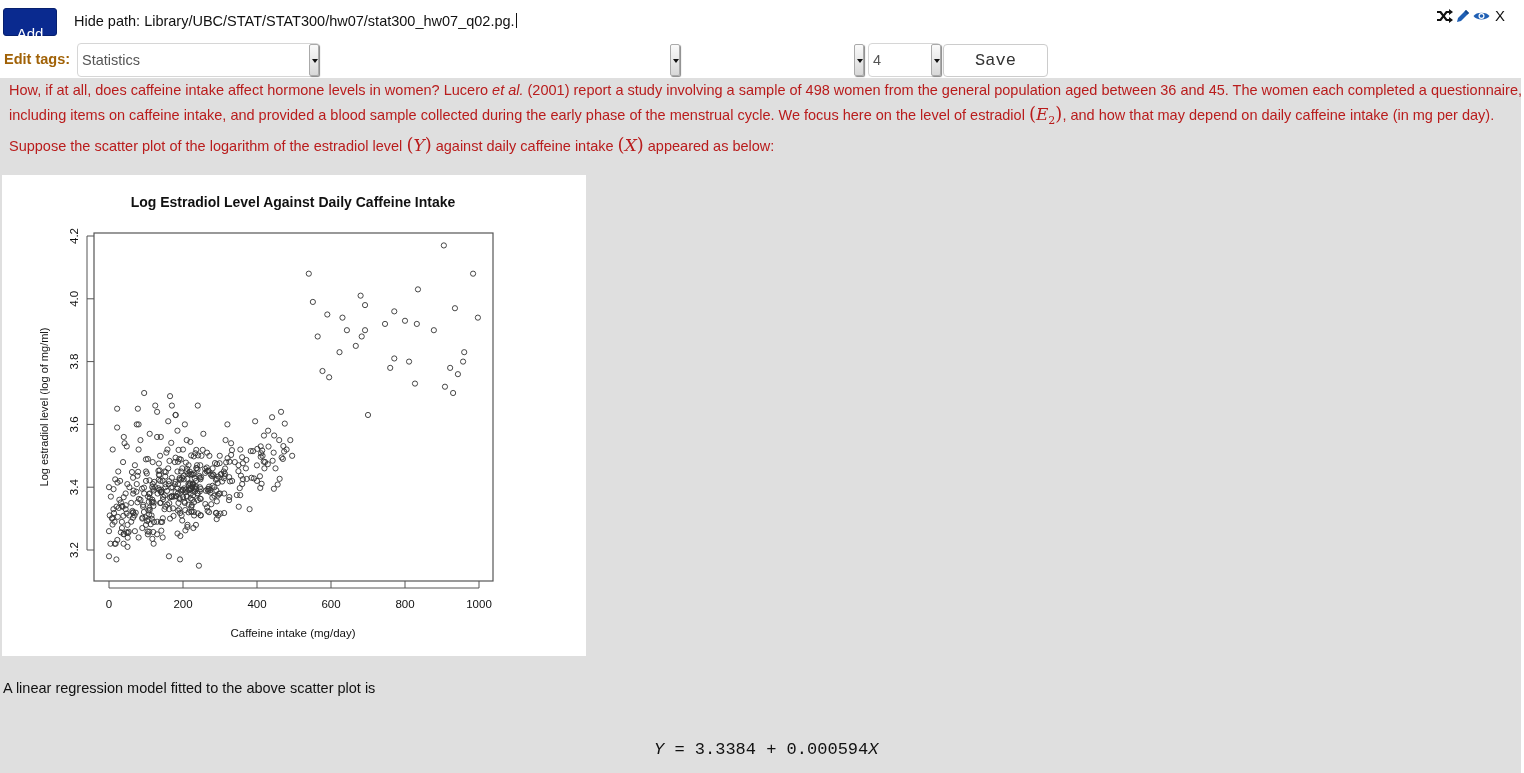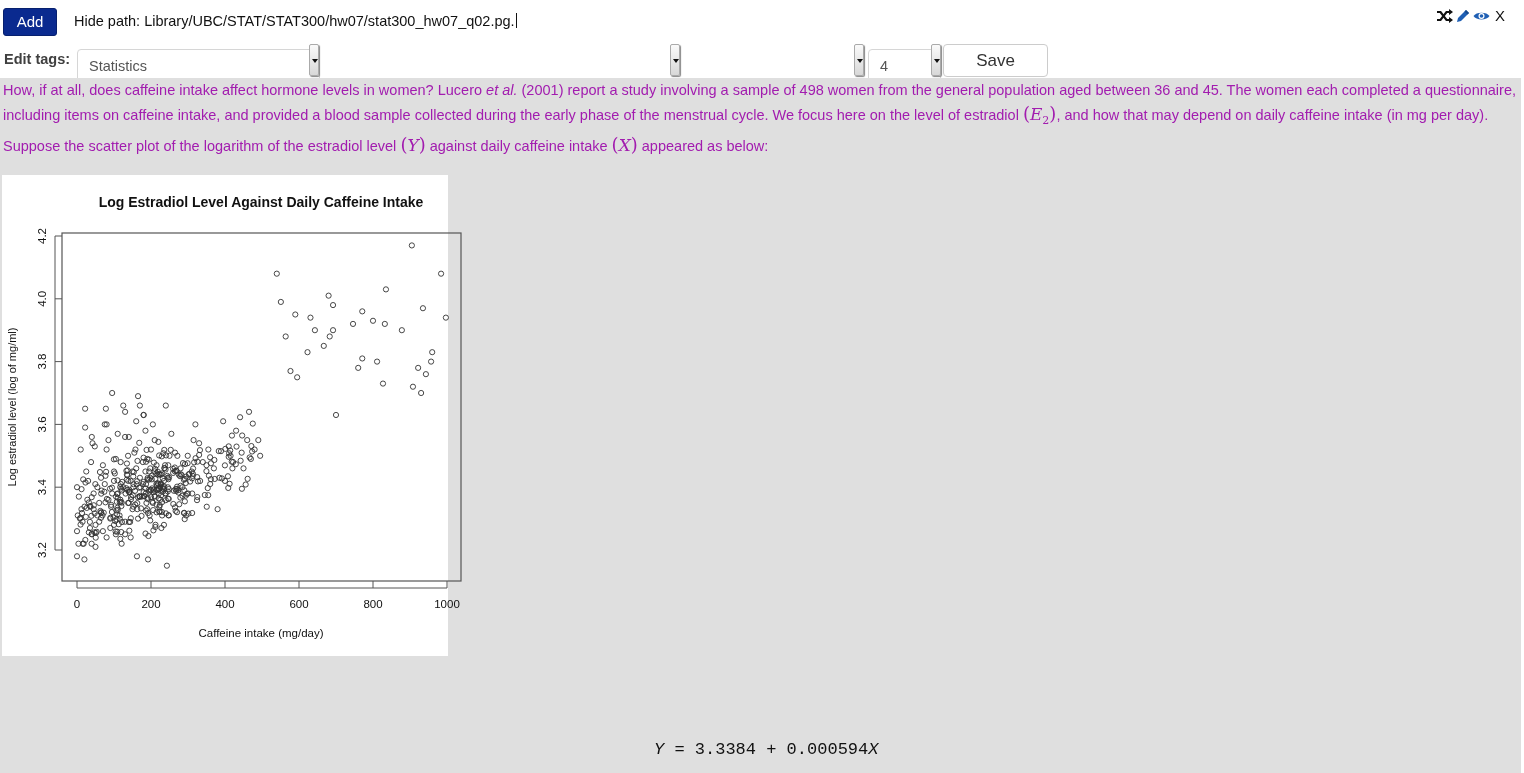--- a/index.html
+++ b/index.html
@@ -9,64 +9,64 @@
     background: #ffffff;
     font-family: "Liberation Sans", sans-serif;
     font-size: 14px; color: #222;
     position: relative;
   }
   .row1 { position: absolute; left: 0; top: 0; width: 1524px; height: 42px; background: #fff; }
   .add-btn {
     position: absolute; left: 3px; top: 8px; width: 54px; height: 28px;
     background: #0a2a8f; color: #fff; border: 1px solid #07206e; border-radius: 3px;
     font-family: "Liberation Sans", sans-serif; font-size: 15px; line-height: 26px; text-align: center;
-    padding: 0;
+    padding: 12px;
   }
   .path-text { position: absolute; left: 62px; top: 13px; font-size: 14.5px; color: #111; white-space: nowrap; margin-left: 12px; }
   .caret { display: inline-block; width: 1px; height: 15px; background: #111; vertical-align: -2px; margin-left: 1px; }
   .icons { position: absolute; left: 1436px; top: 7px; display: flex; align-items: center; gap: 3px; height: 18px; }
   .icons svg { display: block; }
   .close-x { font-size: 15px; color: #111; margin-left: 2px; line-height: 18px; cursor: pointer; }
 
   .row2 { position: absolute; left: 0; top: 42px; width: 1524px; height: 36px; background: #fff; }
-  .edit-label { position: absolute; left: 4px; top: 9px; font-weight: bold; font-size: 14.5px; color: #404040; }
+  .edit-label { position: absolute; left: 4px; top: 9px; font-weight: bold; font-size: 14.5px; color: #a16207; }
   .sel {
-    position: absolute; top: 7px; height: 34px;
+    position: absolute; top: 1px; height: 34px;
     background: #fff; border: 1px solid #d6d6d6; border-radius: 4px;
-    font-size: 14.5px; color: #555; padding-left: 11px; line-height: 32px;
+    font-size: 14.5px; color: #555; padding-left: 4px; line-height: 32px;
     white-space: nowrap; overflow: hidden;
   }
   .sel-arrow {
     position: absolute; top: 2px; width: 10px; height: 32px;
     background: linear-gradient(#fafafa, #d8d8d8);
     border: 1px solid #aaa; border-radius: 2px;
     box-shadow: 1px 1px 1px #888;
   }
   .sel-arrow::after {
     content: ""; position: absolute; left: 2px; top: 14px;
     border-left: 3px solid transparent; border-right: 3px solid transparent; border-top: 4px solid #111;
   }
   .save-btn {
     position: absolute; left: 943px; top: 2px; width: 105px; height: 33px;
     background: #fff; border: 1px solid #ccc; border-radius: 4px;
-    font-family: Liberation Sans, sans-serif; font-size: 17px; color: #333; padding: 0;
+    font-family: Liberation Mono, monospace; font-size: 17px; color: #333; padding: 0;
   }
 
   .content {
     position: absolute; left: 0; top: 78px; width: 1521px; height: 695px;
     background: #dfdfdf;
   }
   .para {
-    position: absolute; left: 3px; top: 0px; width: 1515px;
-    font-size: 14.5px; line-height: 24px; color: #a21caf;
+    position: absolute; left: 9px; top: 0px; width: 1515px;
+    font-size: 14.5px; line-height: 24px; color: #b91c1c;
   }
   .math { font-family: "DejaVu Serif", serif; font-style: italic; font-size: 17px; }
   .paren { font-family: "DejaVu Serif", serif; font-size: 18px; font-style: normal; }
   .chart-box {
-    position: absolute; left: 2px; top: 97px; width: 446px; height: 481px; background: #fff;
+    position: absolute; left: 2px; top: 97px; width: 584px; height: 481px; background: #fff; padding-left: 32px;
   }
   .para2 { position: absolute; left: 3px; top: 602px; font-size: 14.5px; color: #111; }
   .equation {
     position: absolute; left: 654px; top: 662px; font-family: Liberation Mono, monospace;
     font-size: 17px; color: #111; white-space: nowrap;
   }
   .equation i { font-style: italic; }
 </style>
 </head>
 <body>
@@ -645,14 +645,15 @@
           <circle cx="146.85379508347242" cy="314.77461475762175" r="2.6" fill="none" stroke="#333" stroke-width="0.9"></circle>
           <circle cx="150.28921479755357" cy="326.72485125716213" r="2.6" fill="none" stroke="#333" stroke-width="0.9"></circle>
           <circle cx="149.08286352175782" cy="322.1366952854507" r="2.6" fill="none" stroke="#333" stroke-width="0.9"></circle>
           <circle cx="91.80862416273833" cy="330.2616851633879" r="2.6" fill="none" stroke="#333" stroke-width="0.9"></circle>
           <circle cx="131.47271620543177" cy="309.28996389327875" r="2.6" fill="none" stroke="#333" stroke-width="0.9"></circle>
           <circle cx="145.70543533714843" cy="322.6813610393086" r="2.6" fill="none" stroke="#333" stroke-width="0.9"></circle>
         </g>
     </svg>
   </div>
 
+  <div class="para2">A linear regression model fitted to the above scatter plot is</div>
   <div class="equation"><i>Y</i><span> = 3.3384 + 0.000594</span><i>X</i></div>
 </div>
 
 </body></html>

